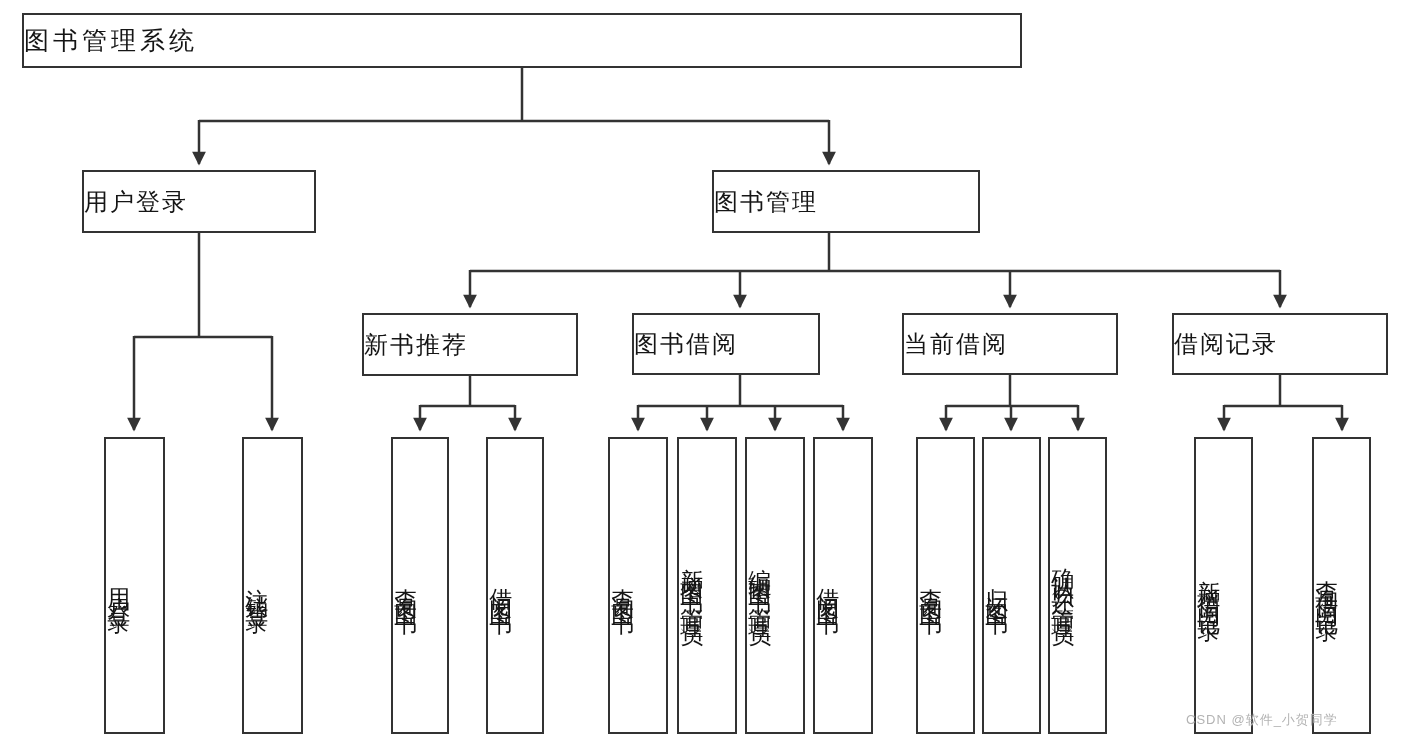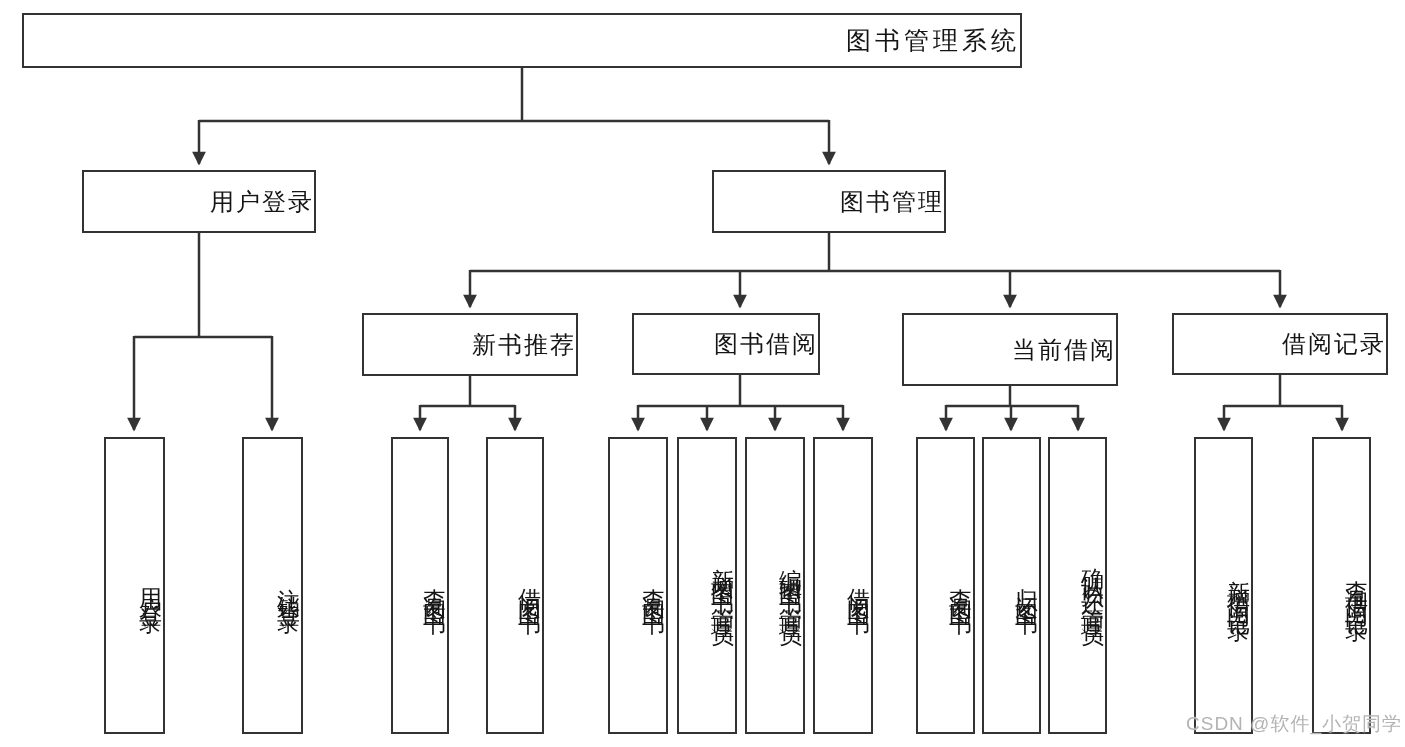--- a/index.html
+++ b/index.html
@@ -18,36 +18,36 @@
     color:var(--text);
   }
   .stage{position:relative;width:1405px;height:747px;}
   svg.connectors{position:absolute;left:0;top:0;z-index:1;}
   svg.connectors line{stroke:var(--line);stroke-width:2.5;}
   svg.connectors .arrowhead{fill:var(--line);stroke:none;}
   .box{
     position:absolute;z-index:2;
     background:#ffffff;
     border:2.5px solid var(--border);
-    display:flex;align-items:center;justify-content:flex-end;
+    display:flex;align-items:center;justify-content:flex-start;
     text-align:center;
   }
   .h-label{font-size:24px;letter-spacing:2px;white-space:nowrap;}
   .root-box .h-label{font-size:25px;letter-spacing:4px;}
   .vert .v-label{
     writing-mode:vertical-rl;
     text-orientation:mixed;
     font-size:23px;
     letter-spacing:8px;
     line-height:1.1;
     white-space:nowrap;
   }
   .watermark{
     position:absolute;z-index:3;left:1186px;top:711px;
-    font-size:19px;letter-spacing:1px;white-space:nowrap;
+    font-size:13px;letter-spacing:1px;white-space:nowrap;
     color:var(--watermark);
     text-shadow:0 0 2px rgba(255,255,255,0.8);
   }
 </style>
 </head>
 <body>
 
 <div class="stage">
 
   <svg class="connectors" width="1405" height="747">
@@ -98,31 +98,31 @@
     <line x1="1342" y1="405" x2="1342" y2="430" marker-end="url(#arrow)"></line>
   </svg>
 
   <div class="box root-box" style="left:22px;top:13px;width:1000px;height:55px">
     <span class="h-label">图书管理系统</span>
   </div>
 
   <div class="box" style="left:82px;top:170px;width:234px;height:63px">
     <span class="h-label">用户登录</span>
   </div>
-  <div class="box" style="left:712px;top:170px;width:234px;height:63px">
+  <div class="box" style="left:712px;top:170px;width:268px;height:63px">
     <span class="h-label">图书管理</span>
   </div>
 
   <div class="box" style="left:362px;top:313px;width:216px;height:63px">
     <span class="h-label">新书推荐</span>
   </div>
   <div class="box" style="left:632px;top:313px;width:188px;height:62px">
     <span class="h-label">图书借阅</span>
   </div>
-  <div class="box" style="left:902px;top:313px;width:216px;height:73px">
+  <div class="box" style="left:902px;top:313px;width:216px;height:62px">
     <span class="h-label">当前借阅</span>
   </div>
   <div class="box" style="left:1172px;top:313px;width:216px;height:62px">
     <span class="h-label">借阅记录</span>
   </div>
 
   <div class="box vert" style="left:104px;top:437px;width:61px;height:297px">
     <span class="v-label">用户登录</span>
   </div>
   <div class="box vert" style="left:242px;top:437px;width:61px;height:297px">

